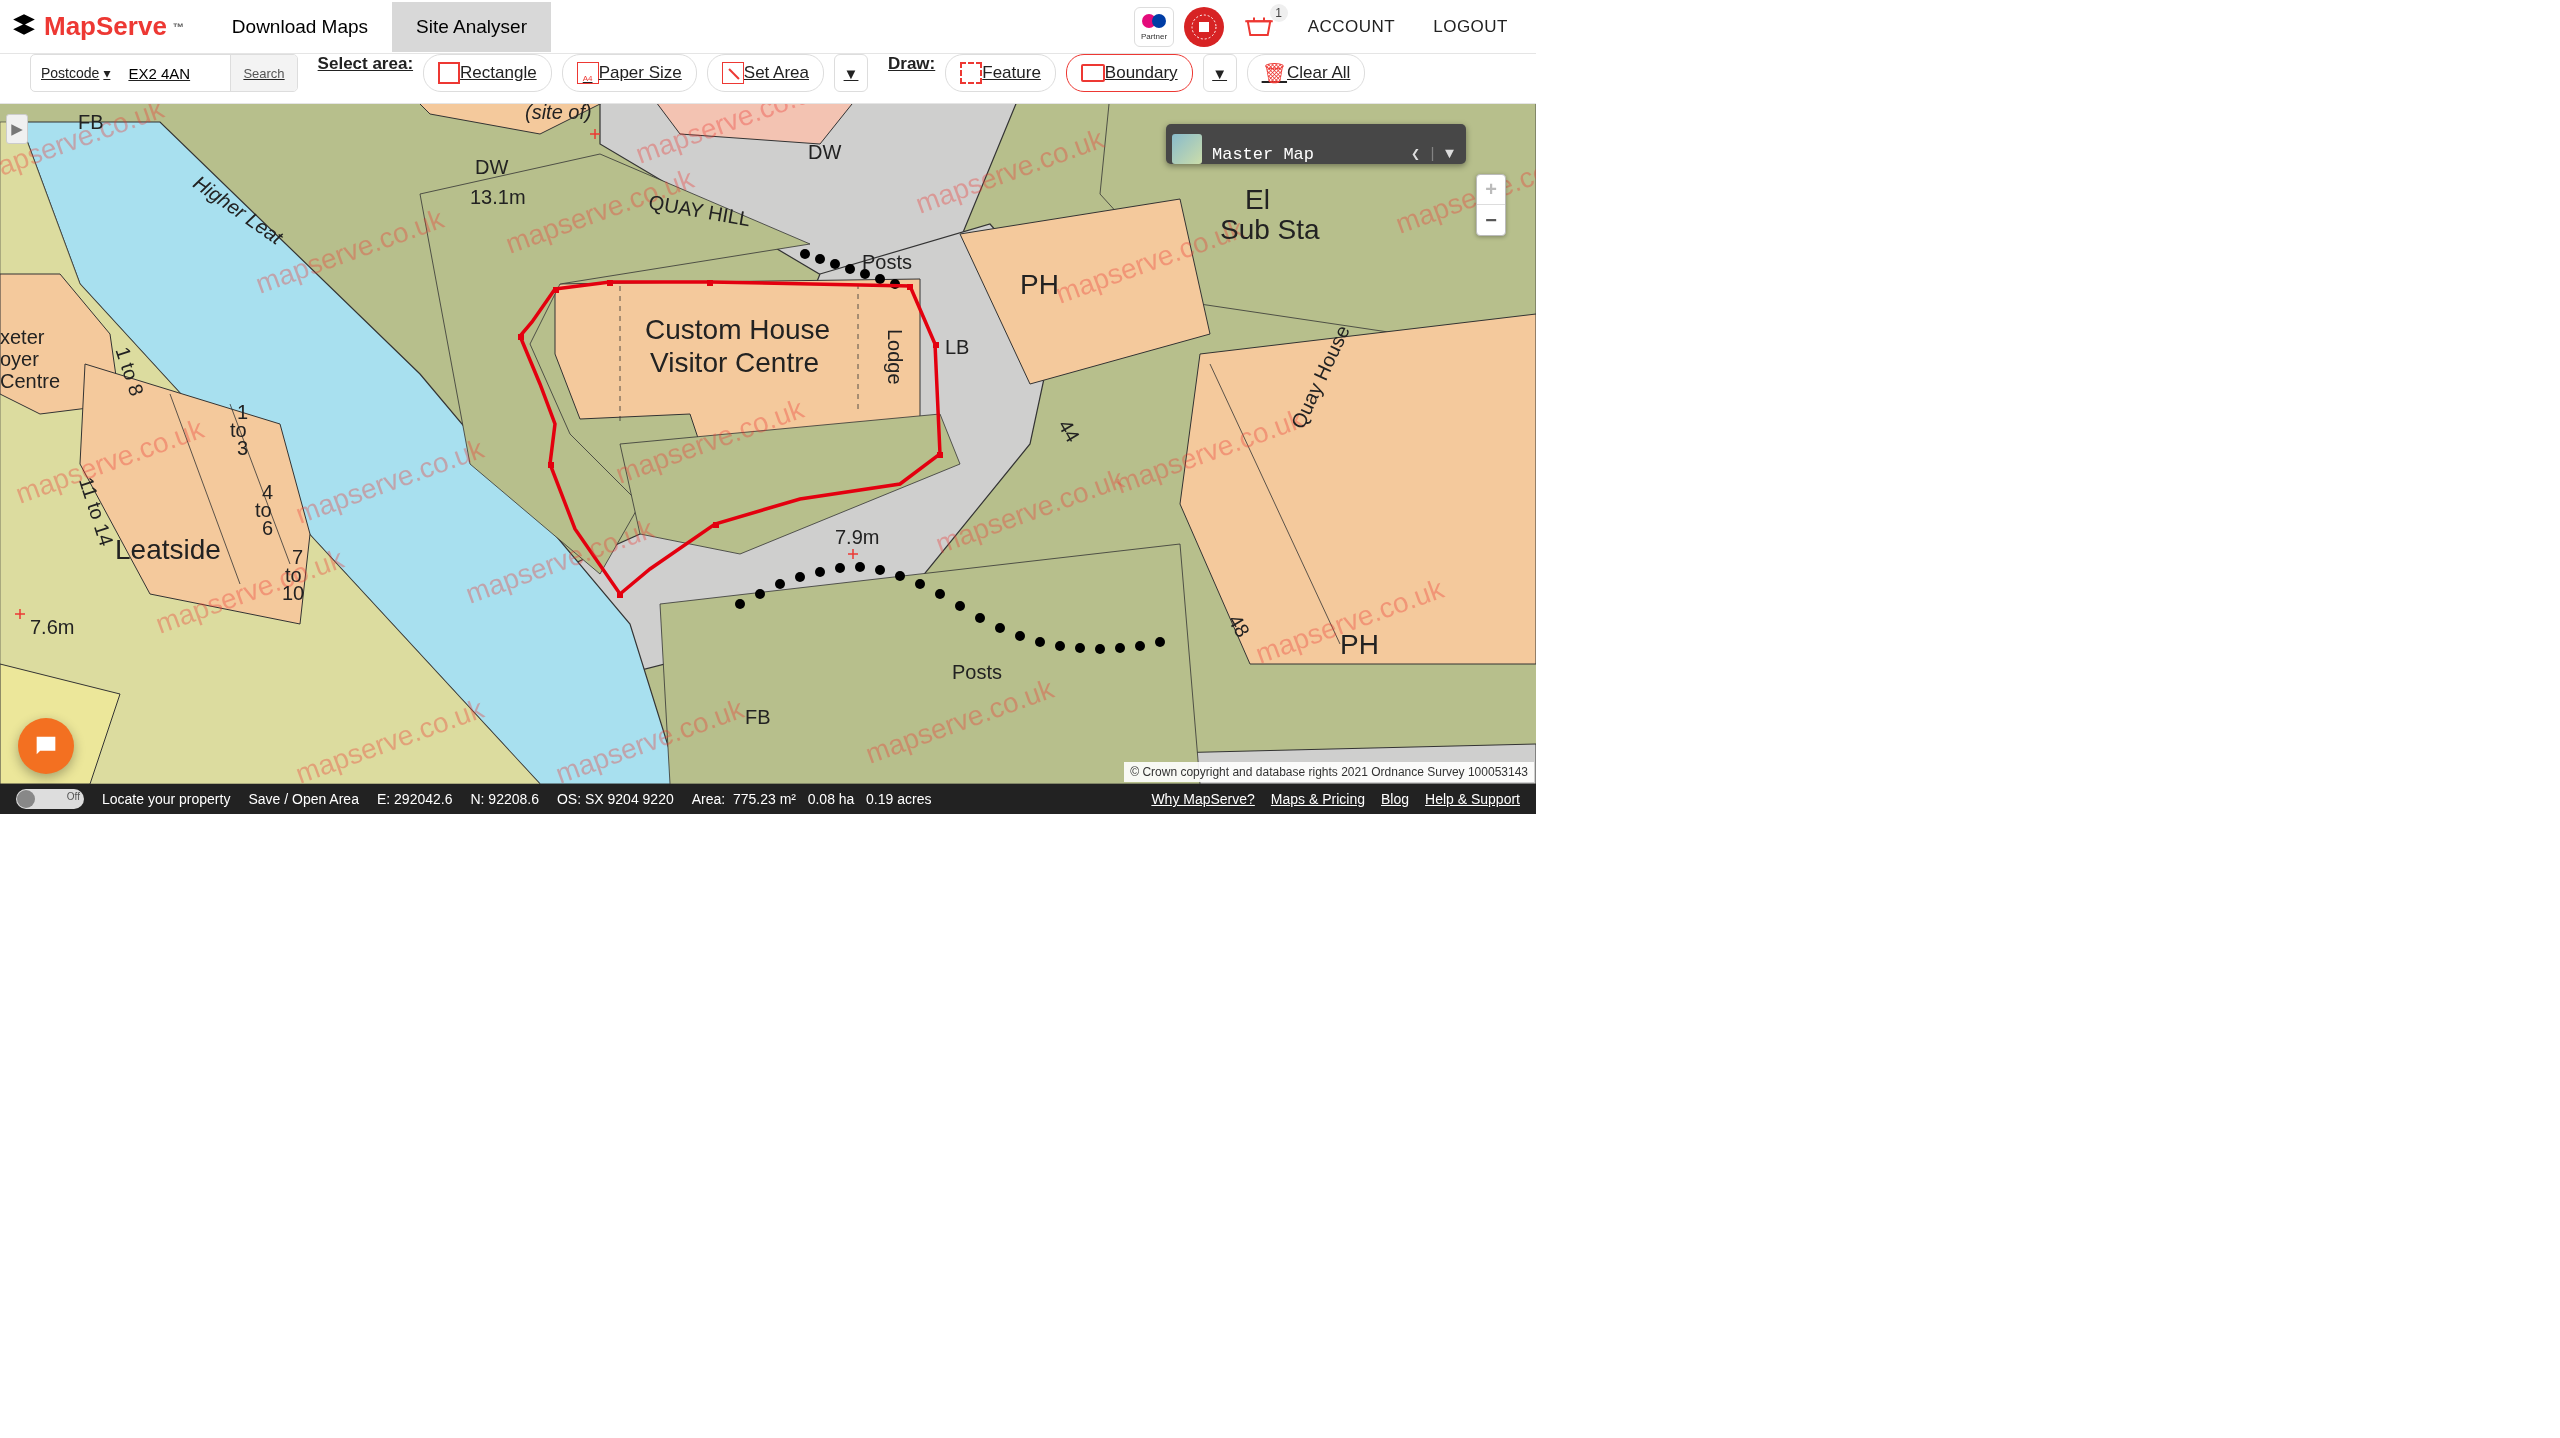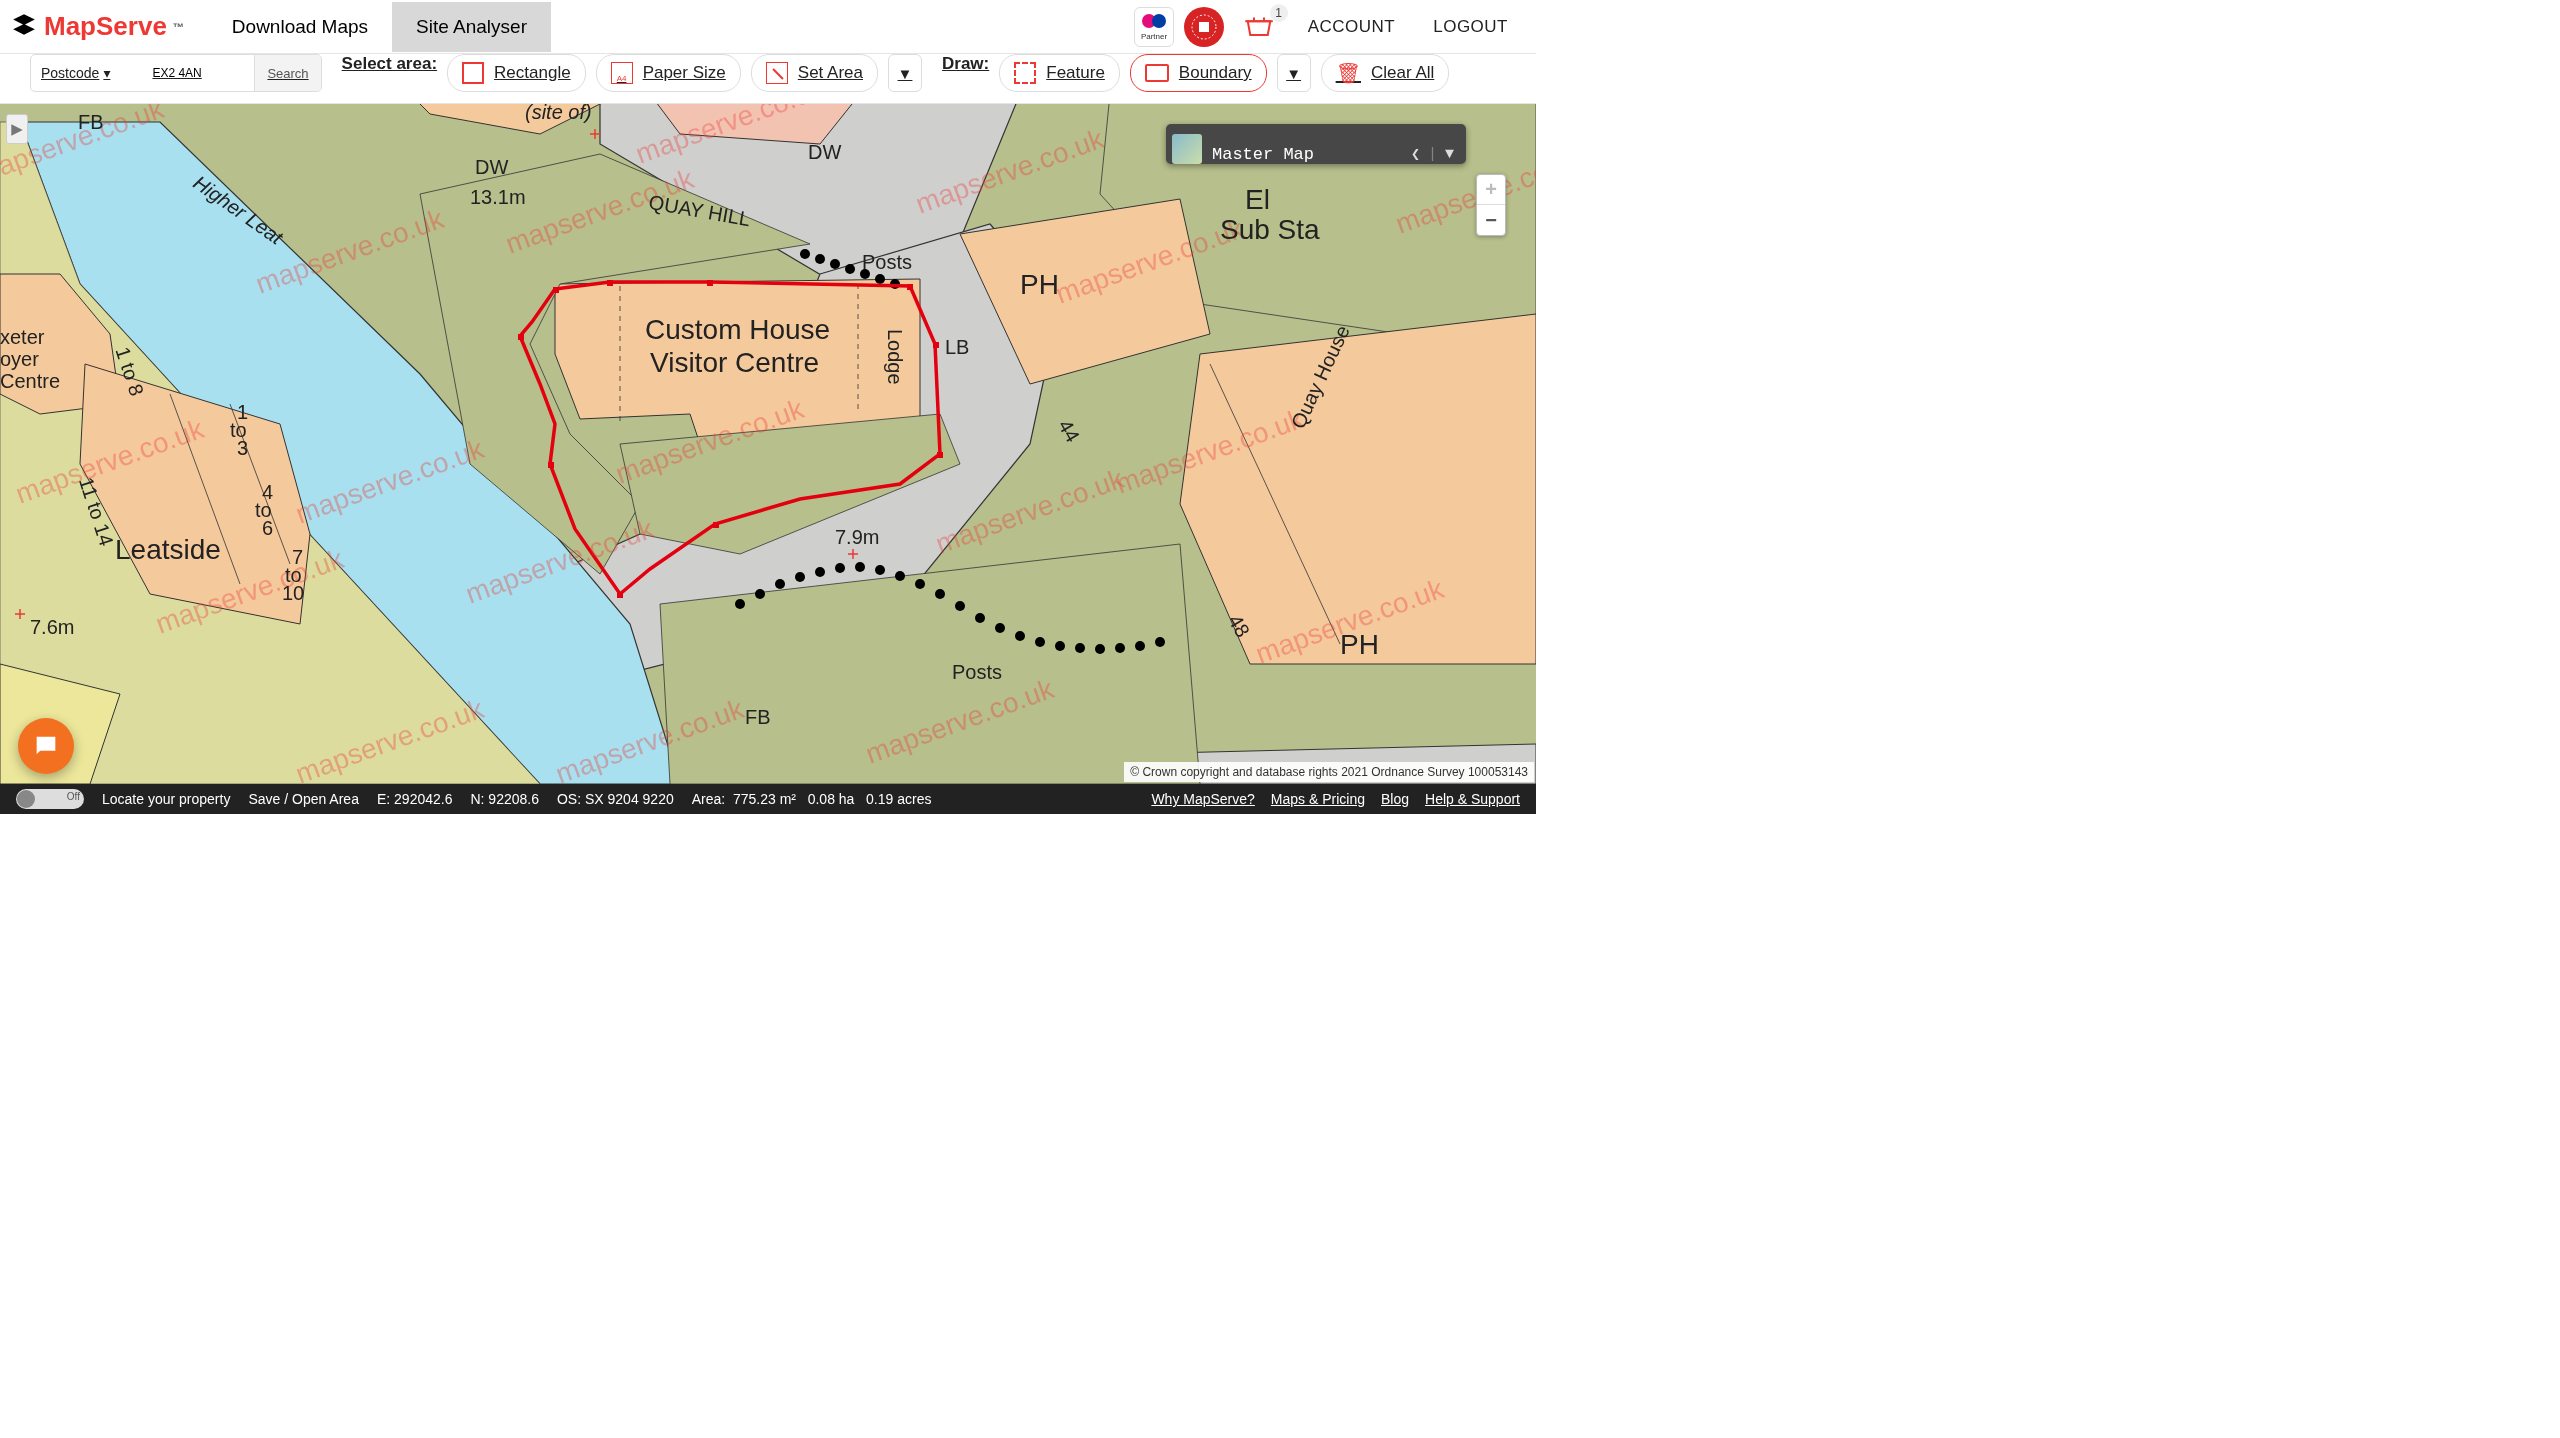--- a/index.html
+++ b/index.html
@@ -18,24 +18,24 @@
 .badge-box { width: 40px; height: 40px; border: 1px solid #ddd; border-radius: 6px; display: flex; align-items: center; justify-content: center; font-size: 12px; }
 .riba { width: 40px; height: 40px; border-radius: 50%; background: #d72324; display: flex; align-items: center; justify-content: center; }
 .basket { position: relative; color: #ed3833; margin: 0 10px; cursor: pointer; }
 .basket-count { position: absolute; top: -8px; right: -14px; background: #efefef; border-radius: 50%; width: 18px; height: 18px; font-size: 12px; color: #444; display: flex; align-items: center; justify-content: center; }
 .header-link { font-size: 17px; letter-spacing: 0.5px; padding: 0 14px; cursor: pointer; }
 
 
 .toolbar { height: 50px; display: flex; align-items: flex-start; padding: 0 30px; gap: 10px; border-bottom: 1px solid #e5e5e5; position: relative; z-index: 20; text-decoration: underline; }
 .search-group { display: flex; align-items: center; border: 1px solid #ddd; border-radius: 5px; height: 38px; overflow: hidden; }
 .search-drop { padding: 0 10px; font-size: 14px; display: flex; align-items: center; gap: 4px; }
-.search-input { border: none; outline: none; width: 110px; padding: 0 8px; font-size: 12px; margin-left: 24px; }
+.search-input { border: none; outline: none; width: 110px; padding: 0 8px; font-size: 15px; }
 .search-btn { background: #f3f3f3; border: none; border-left: 1px solid #ddd; height: 100%; padding: 0 12px; font-size: 13px; color: #555; cursor: pointer; }
 .tool-label { font-size: 17px; font-weight: 600; margin-left: 10px; }
-.tool-btn { display: flex; align-items: center; gap: 10px; border: 1px solid #ddd; border-radius: 18px; height: 38px; padding: 0 14px; font-size: 17px; cursor: pointer; }
+.tool-btn { display: flex; align-items: center; border: 1px solid #ddd; border-radius: 18px; height: 38px; padding: 0 14px; font-size: 17px; cursor: pointer; }
 .tool-btn.selected { border-color: #ed3833; }
 .chev-btn { border: 1px solid #ddd; border-radius: 6px; height: 38px; width: 34px; display: flex; align-items: center; justify-content: center; cursor: pointer; }
 .icon-sq { width: 22px; height: 22px; border: 2px solid #ed3833; }
 .icon-a4 { width: 22px; height: 22px; border: 1.5px solid #ed3833; display: flex; align-items: flex-end; justify-content: center; font-size: 8px; color: #ed3833; }
 .icon-set { width: 22px; height: 22px; border: 1.5px solid #ed3833; position: relative; }
 .icon-set::after { content: ""; position: absolute; width: 14px; height: 2px; background: #ed3833; top: 10px; left: 4px; transform: rotate(45deg); }
 .icon-feat { width: 22px; height: 22px; border: 2px dashed #ed3833; }
 .icon-bound { width: 24px; height: 18px; border: 2px solid #ed3833; border-radius: 2px; position: relative; }
 .icon-trash { color: #ed3833; font-size: 20px; }
 

